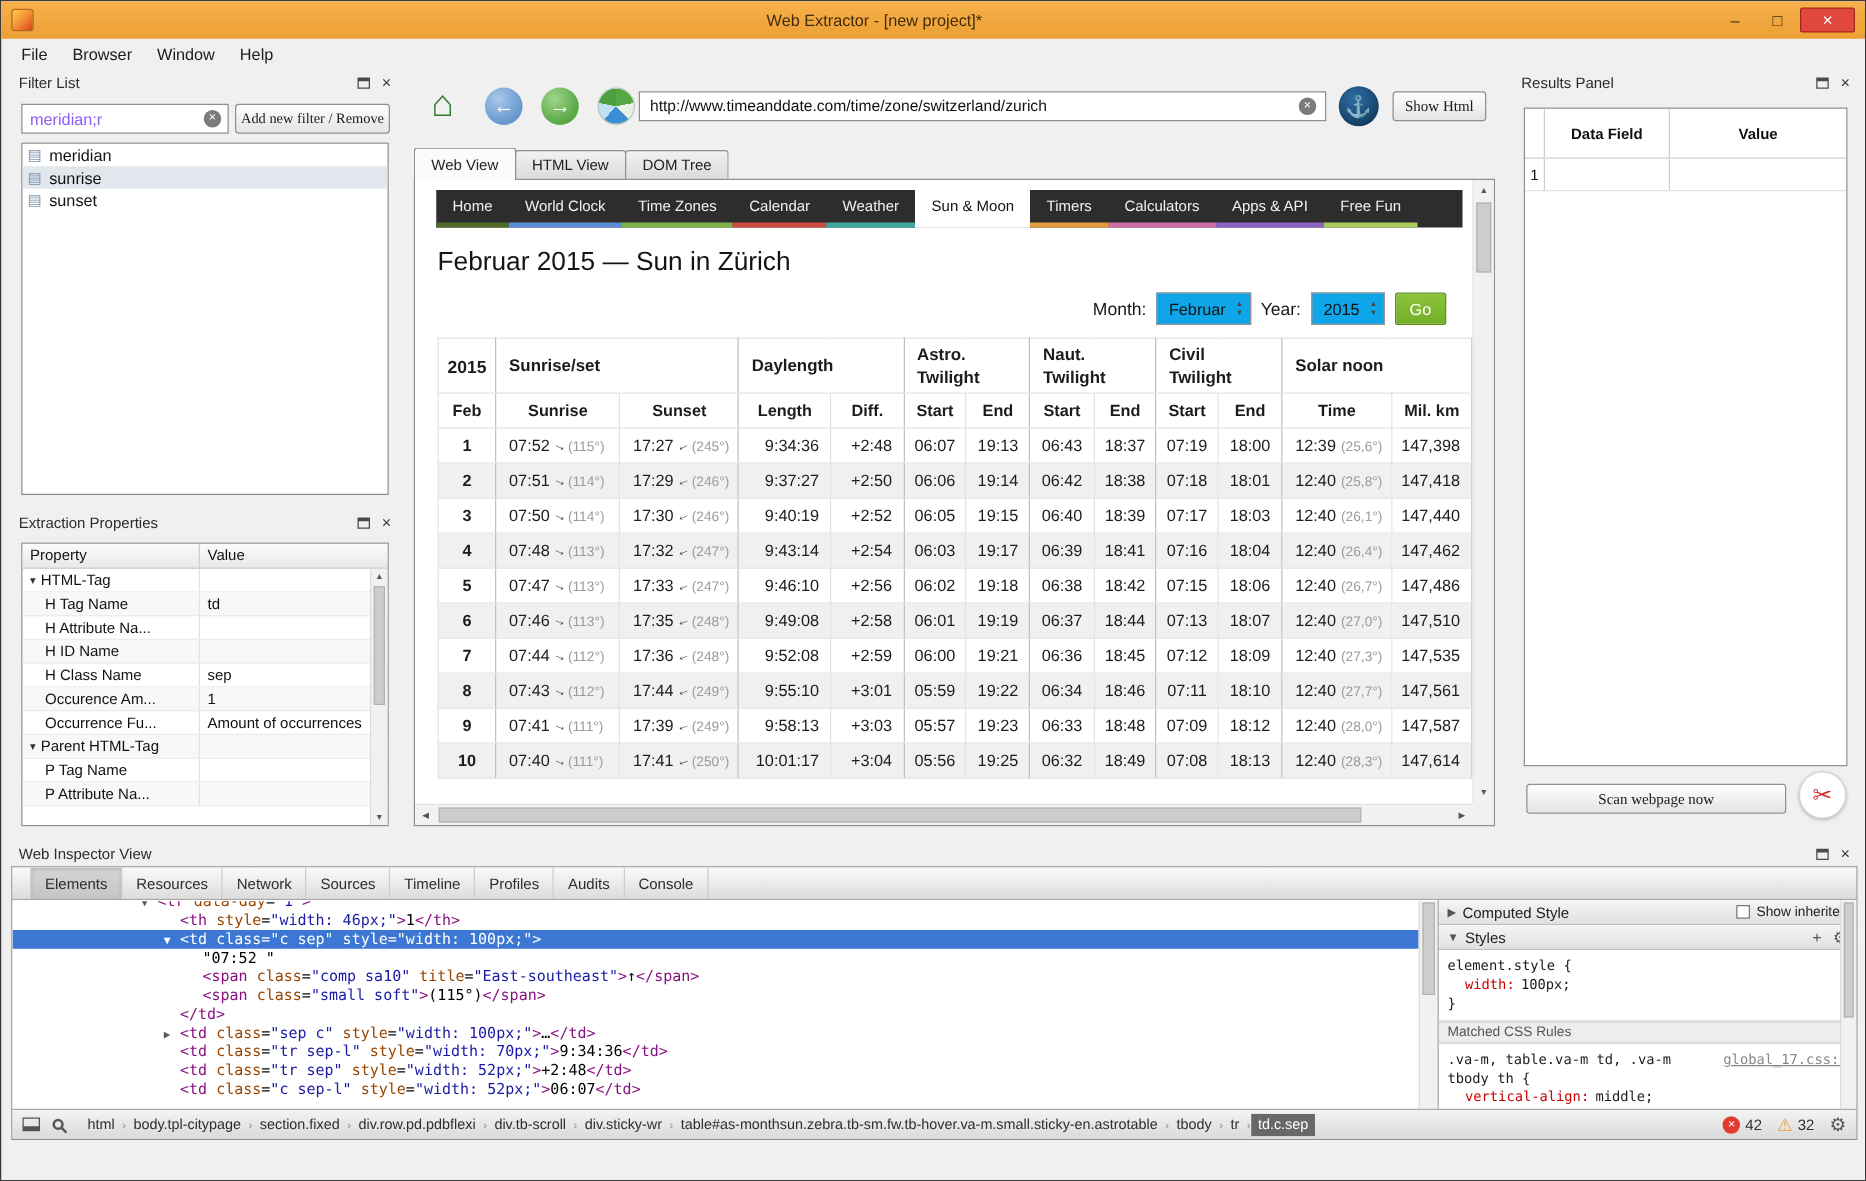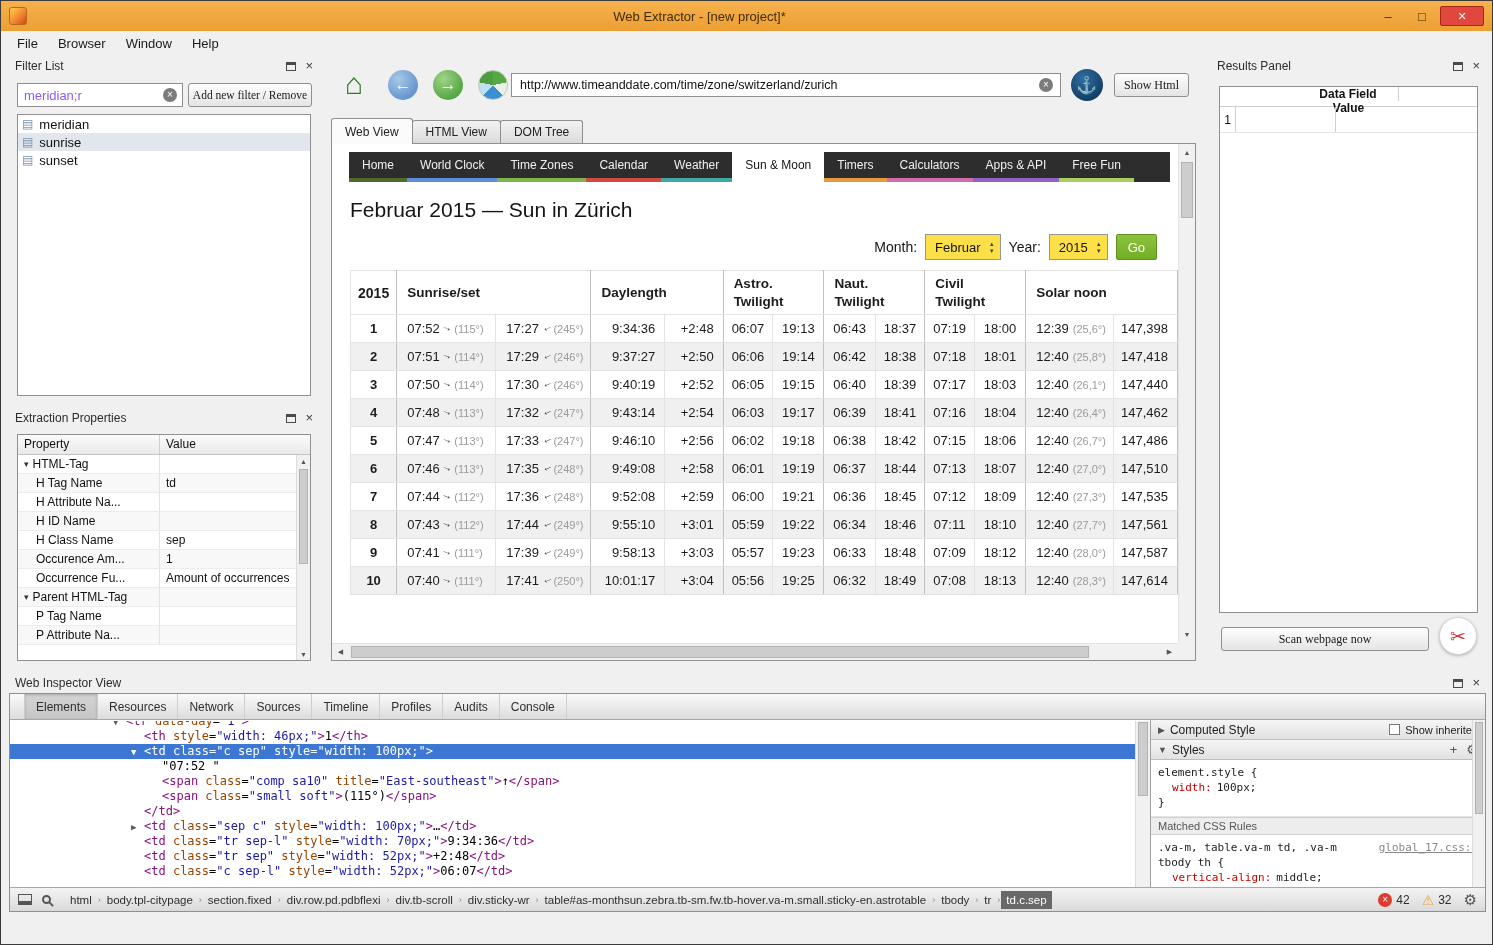--- a/index.html
+++ b/index.html
@@ -75,21 +75,21 @@
   .doc-tab.active { background:#fbfbfb; padding-top:6px; position:relative; z-index:3; }
 
   
   .webframe { position:absolute; left:330px; top:142px; width:865px; height:518px; background:#fff; border:1px solid #8f8f8f; z-index:2; }
   .page { position:absolute; left:0; top:0; right:17px; bottom:17px; overflow:hidden; background:#fff; }
   .site-nav { position:absolute; left:17px; top:8px; width:821px; height:30px; background:#2d2d2d; display:flex; }
   .nav-tab { padding:0 13px; display:flex; align-items:center; color:#f0f0f0; font-size:12px; border-bottom:4px solid transparent; white-space:nowrap; }
   .nav-tab.active { background:#fff; color:#141414; border-bottom-color:#fff; }
   .page-heading { position:absolute; left:18px; top:54px; font-size:21px; color:#141414; }
   .page-controls { position:absolute; top:90px; right:21px; display:flex; align-items:center; gap:8px; font-size:14px; color:#141414; }
-  .combo { border:1px solid #969696; background:#fde047; height:26px; display:flex; align-items:center; gap:8px; padding:0 5px 0 9px; font-size:13px; }
+  .combo { border:1px solid #969696; background:#0ea5e9; height:26px; display:flex; align-items:center; gap:8px; padding:0 5px 0 9px; font-size:13px; }
   .spin { display:flex; flex-direction:column; font-size:6px; color:#444; line-height:6px; gap:1px; }
   .go-btn { background:linear-gradient(#8cc53c,#74ad26); border:1px solid #5f9020; color:#fff; font-size:13px; height:26px; padding:0 11px; border-radius:2px; }
 
   .sun-table { position:absolute; left:18px; top:126px; border-collapse:collapse; table-layout:fixed; background:#fff; }
   .sun-table th, .sun-table td { border:1px solid #e3e3e3; font-size:13px; color:#1c1c1c; overflow:hidden; white-space:nowrap; }
   .sun-table { border:1px solid #c9c9c9; }
   .sun-table .gb { border-right:1px solid #c2c2c2; }
   .sun-table th { font-weight:bold; background:#fff; }
   th.grp-h { height:44px; text-align:left; padding:4px 10px; white-space:normal; line-height:1.3; vertical-align:middle; font-size:13.5px; }
   th.year-h { font-size:14px; text-align:center; }
@@ -106,21 +106,21 @@
   .vsb .up { top:0; left:0; right:0; height:17px; }
   .vsb .down { bottom:0; left:0; right:0; height:17px; }
   .hsb { position:absolute; left:0; right:17px; bottom:0; height:17px; background:#f1f1f1; border-top:1px solid #e3e3e3; }
   .hsb .left { left:0; top:0; bottom:0; width:17px; }
   .hsb .right { right:0; top:0; bottom:0; width:17px; }
   .sb-corner { position:absolute; right:0; bottom:0; width:17px; height:17px; background:#f1f1f1; }
 
   
   .results-panel { left:1210px; top:55px; width:275px; height:606px; }
   .results-table { position:absolute; left:8px; top:30px; width:259px; height:527px; background:#fff; border:1px solid #8f8f8f; font-size:12px; color:#111; }
-  .rt-header { display:flex; height:20px; border-bottom:1px solid #cfcfcf; font-weight:bold; align-items:center;flex-direction:column; }
+  .rt-header { display:flex; height:40px; border-bottom:1px solid #cfcfcf; font-weight:bold; align-items:center; }
   .rt-row { display:flex; height:26px; border-bottom:1px solid #e3e3e3; align-items:center; }
   .rt-gutter { width:16px; height:100%; border-right:1px solid #cfcfcf; display:flex; align-items:center; justify-content:center; }
   .rt-col1 { width:100px; height:100%; border-right:1px solid #cfcfcf; display:flex; align-items:center; justify-content:center; }
   .rt-col2 { flex:1; height:100%; display:flex; align-items:center; justify-content:center; }
   .scan-btn { position:absolute; left:10px; top:571px; width:208px; height:24px; }
   .scissors-btn { position:absolute; left:228px; top:561px; width:38px; height:38px; border-radius:50%; background:#fff; border:1px solid #d5d5d5; box-shadow:0 1px 3px rgba(0,0,0,.25); display:flex; align-items:center; justify-content:center; font-size:19px; color:#cc3030; }
 
   
   .inspector { left:8px; top:672px; width:1477px; height:239px; }
   .insp-body { position:absolute; left:0; top:20px; right:0; bottom:0; background:#fff; border:1px solid #8f8f8f; }
@@ -368,20 +368,35 @@
           <thead>
             <tr>
               <th class="year-h gb">2015</th>
               <th class="grp-h gb" colspan="2">Sunrise/set</th>
               <th class="grp-h gb" colspan="2">Daylength</th>
               <th class="grp-h gb" colspan="2">Astro. Twilight</th>
               <th class="grp-h gb" colspan="2">Naut. Twilight</th>
               <th class="grp-h gb" colspan="2">Civil Twilight</th>
               <th class="grp-h gb" colspan="2">Solar noon</th>
             </tr>
+            <tr>
+              <th class="sub-h gb">Feb</th>
+              <th class="sub-h">Sunrise</th>
+              <th class="sub-h gb">Sunset</th>
+              <th class="sub-h">Length</th>
+              <th class="sub-h gb">Diff.</th>
+              <th class="sub-h">Start</th>
+              <th class="sub-h gb">End</th>
+              <th class="sub-h">Start</th>
+              <th class="sub-h gb">End</th>
+              <th class="sub-h">Start</th>
+              <th class="sub-h gb">End</th>
+              <th class="sub-h">Time</th>
+              <th class="sub-h gb">Mil. km</th>
+            </tr>
           </thead>
           <tbody>
             <tr>
               <td class="day gb">1</td>
               <td class="riseset"><span>07:52</span><span class="cmp" style="transform: rotate(115deg);">↑</span><span class="deg">(115°)</span></td>
               <td class="riseset gb"><span>17:27</span><span class="cmp" style="transform: rotate(245deg);">↑</span><span class="deg">(245°)</span></td>
               <td class="num">9:34:36</td>
               <td class="num gb">+2:48</td>
               <td>06:07</td>
               <td class="gb">19:13</td>

